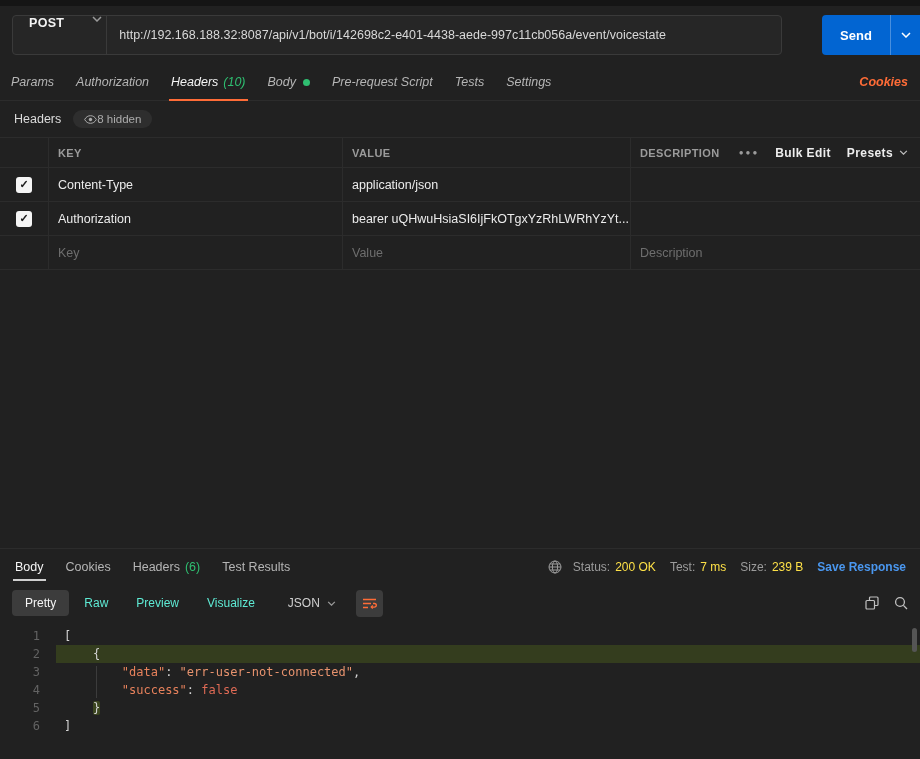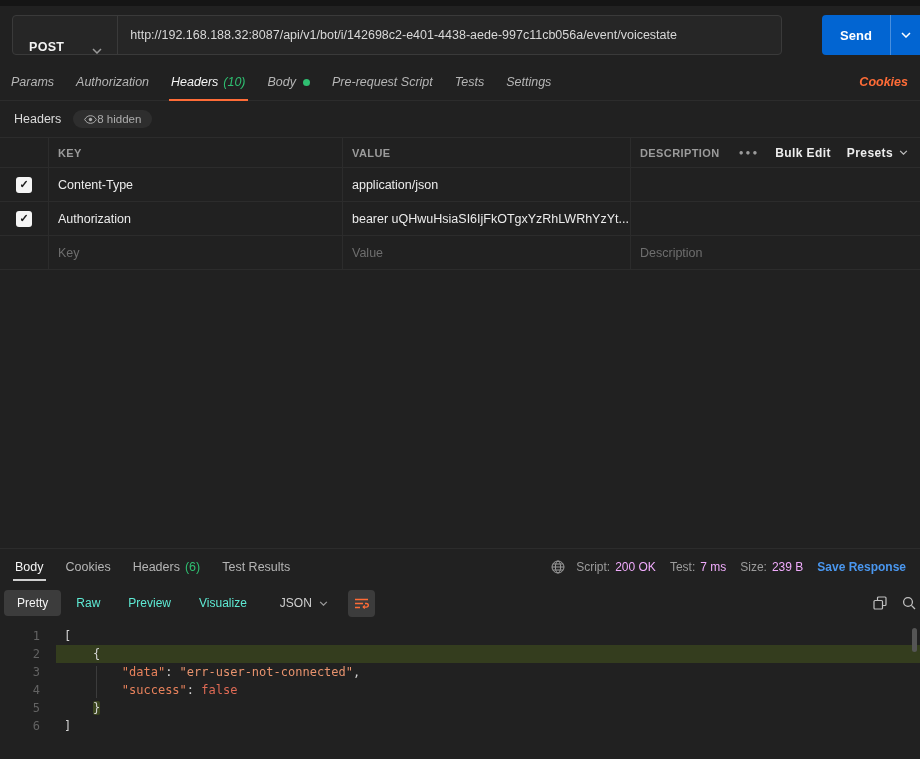--- a/index.html
+++ b/index.html
@@ -7,21 +7,21 @@
   .app {
     width:920px; height:759px; background:#212121; overflow:hidden;
     display:flex; flex-direction:column;
     font-family:"Liberation Sans", sans-serif; color:#e8e8e8;
   }
   .topstrip { height:6px; background:#151515; flex:none; }
 
   
   .request-bar { display:flex; align-items:center; padding:9px 0 9px 12px; flex:none; }
   .url-group { display:flex; flex:1; height:40px; background:#262626; border:1px solid #3a3a3a; border-radius:4px; overflow:hidden; }
-  .method-select { display:flex; align-items:flex-end; gap:28px; padding:0 15px 0 16px; border-right:1px solid #3a3a3a; cursor:pointer; }
+  .method-select { display:flex; align-items:flex-start; gap:28px; padding:0 4px 0 16px; border-right:1px solid #3a3a3a; cursor:pointer; }
   .method-label { font-size:12.5px; font-weight:700; color:#f2f2f2; letter-spacing:.3px; }
   .caret { color:#9a9a9a; font-size:10px; line-height:1; }
   .url-input { flex:1; display:flex; align-items:center; padding:0 12px; font-size:12.5px; color:#d8d8d8; white-space:nowrap; overflow:hidden; cursor:text; }
   .send-group { display:flex; margin-left:12px; height:40px; flex:none;padding-left:28px; }
   .send-btn { background:#0265d2; color:#fff; font-weight:700; font-size:13px; border:none; width:68px; border-radius:4px 0 0 4px; cursor:pointer; font-family:inherit; }
   .send-caret { background:#0265d2; width:30px; border:none; border-left:1px solid rgba(255,255,255,.28); color:#fff; cursor:pointer; font-size:10px; }
 
   
   .req-tabs { display:flex; align-items:center; height:37px; padding:0 10px 0 0; border-bottom:1px solid #2c2c2c; flex:none;font-style:italic; }
   .rtab { position:relative; height:100%; display:flex; align-items:center; padding:0 11px; font-size:12.5px; color:#b5b5b5; cursor:pointer; white-space:nowrap; }
@@ -55,25 +55,25 @@
   .filler { flex:1; }
 
   
   .response { border-top:1px solid #2c2c2c; display:flex; flex-direction:column; flex:none; height:211px; }
   .resp-tabs { display:flex; align-items:center; height:35px; padding:0 14px 0 4px; flex:none; }
   .resp-tab { position:relative; height:100%; display:flex; align-items:center; padding:0 11px; font-size:12.5px; color:#b5b5b5; cursor:pointer; }
   .resp-tab.active { color:#f5f5f5; }
   .resp-tab.active::after { content:""; position:absolute; left:9px; right:9px; bottom:3px; height:2px; background:#cfcfcf; }
   .resp-meta { margin-left:auto; display:flex; align-items:center; font-size:12px; color:#9c9c9c; gap:5px; }
   .meta-label { color:#9c9c9c; }
-  .meta-value { color:#f0abfc; margin-right:9px; }
+  .meta-value { color:#fde047; margin-right:9px; }
   .save-response { color:#4a97ef; font-weight:600; margin-left:0; cursor:pointer; white-space:nowrap; }
   .globe { margin-right:6px; display:flex; cursor:pointer; }
 
-  .resp-toolbar { display:flex; align-items:center; height:38px; padding:0 4px; flex:none; }
+  .resp-toolbar { display:flex; align-items:center; height:38px; padding:0 12px; flex:none; }
   .vtab { padding:6px 13px; font-size:12px; color:#5eead4; border-radius:4px; cursor:pointer; }
   .vtab.active { background:#3c3c3c; color:#f5f5f5; }
   .json-select { display:flex; align-items:center; gap:7px; padding:6px 10px; margin-left:10px; font-size:12px; color:#d0d0d0; cursor:pointer; }
   .wrap-btn { width:27px; height:27px; background:#3c3c3c; border-radius:4px; display:flex; align-items:center; justify-content:center; margin-left:10px; cursor:pointer; }
   .toolbar-right { margin-left:auto; display:flex; align-items:center; gap:15px; color:#c0c0c0; }
   .icon-btn { display:flex; cursor:pointer; }
 
   
   .code-area { flex:1; position:relative; font-family:"DejaVu Sans Mono", monospace; font-size:12px; line-height:18px; padding-top:5px; overflow:hidden; }
   .code-line { display:flex; height:18px; }
@@ -237,21 +237,21 @@
           <span>Test Results</span>
         </div>
         <div class="resp-meta">
         <span class="globe">
           <svg width="14" height="14" viewBox="0 0 14 14">
               <circle cx="7" cy="7" r="6" fill="none" stroke="#9c9c9c"></circle>
               <ellipse cx="7" cy="7" rx="2.6" ry="6" fill="none" stroke="#9c9c9c"></ellipse>
               <path d="M1 7h12M1.9 4h10.2M1.9 10h10.2" stroke="#9c9c9c" fill="none"></path>
             </svg>
         </span>
-        <span class="meta-label">Script:</span>
+        <span class="meta-label">Status:</span>
         <span class="meta-value">200 OK</span>
         <span class="meta-label">Test:</span>
         <span class="meta-value">7 ms</span>
         <span class="meta-label">Size:</span>
         <span class="meta-value">239 B</span>
         <span class="save-response">Save Response</span>
       </div>
     </div>
 
     <div class="resp-toolbar">

